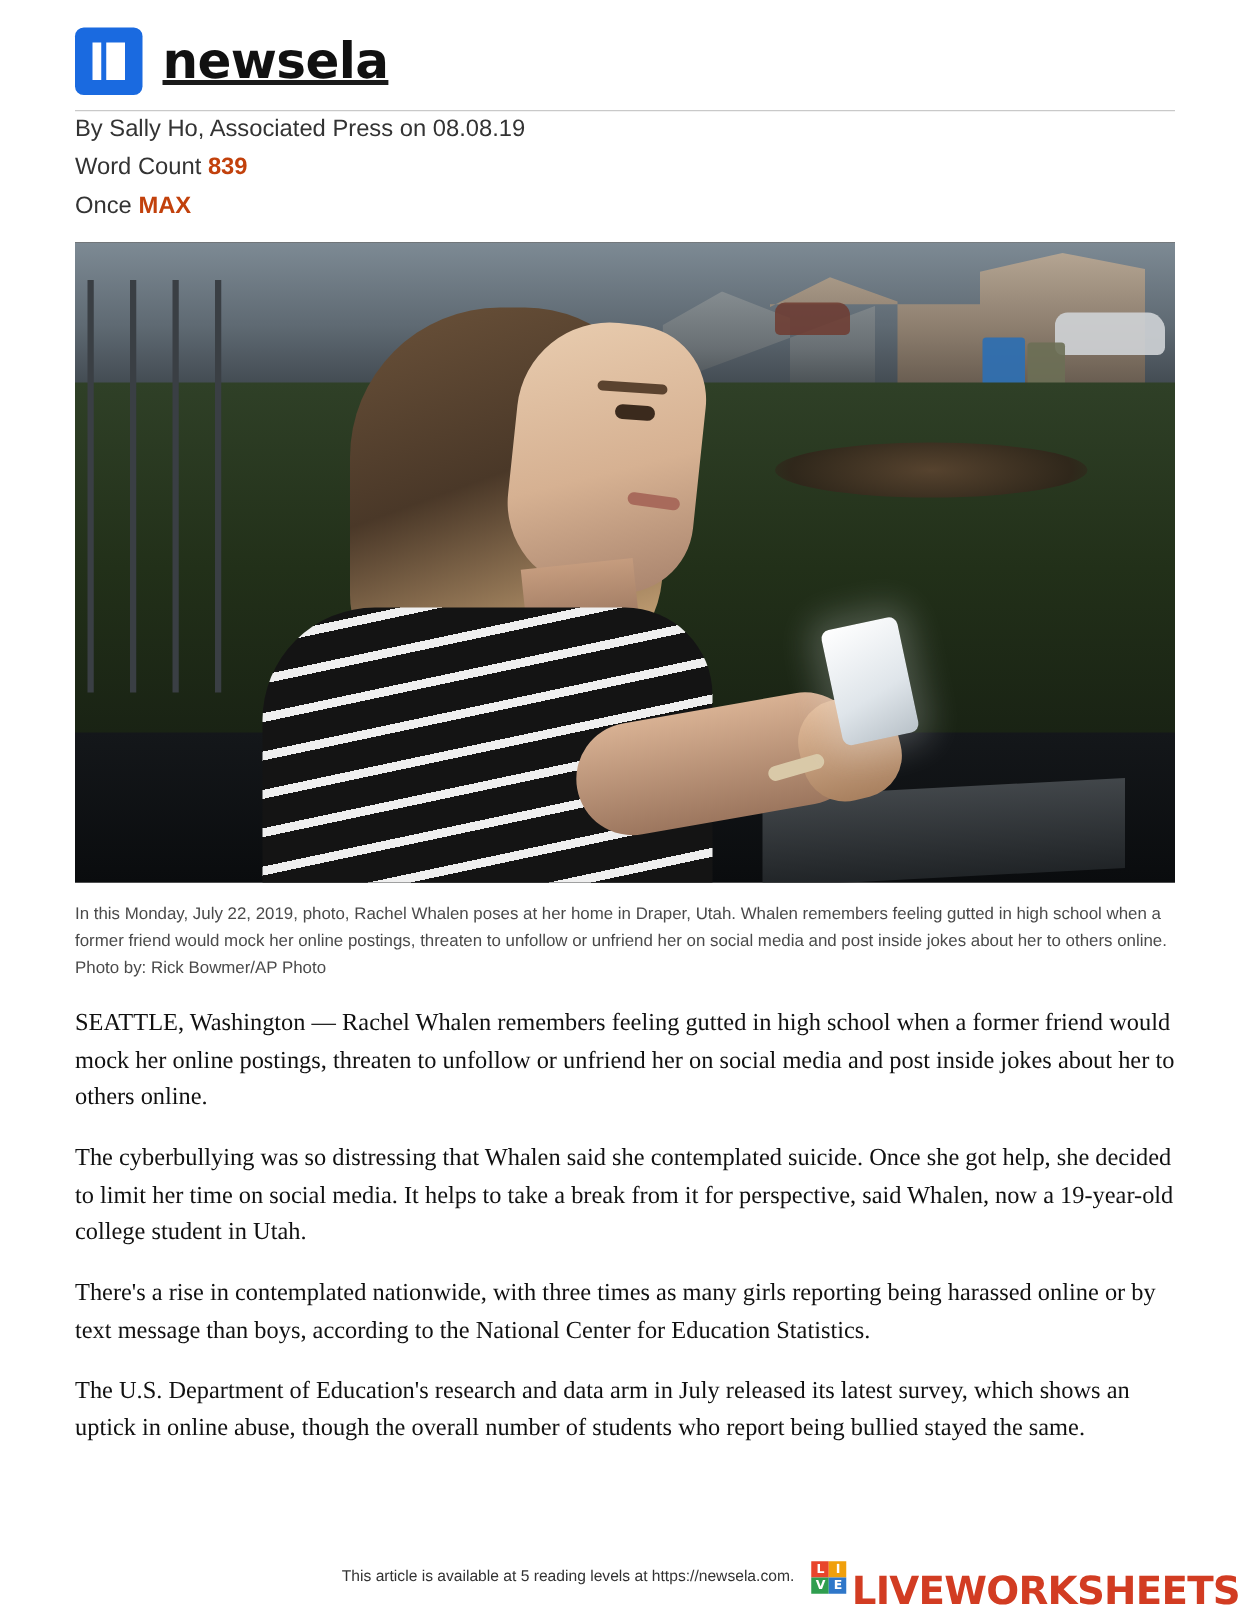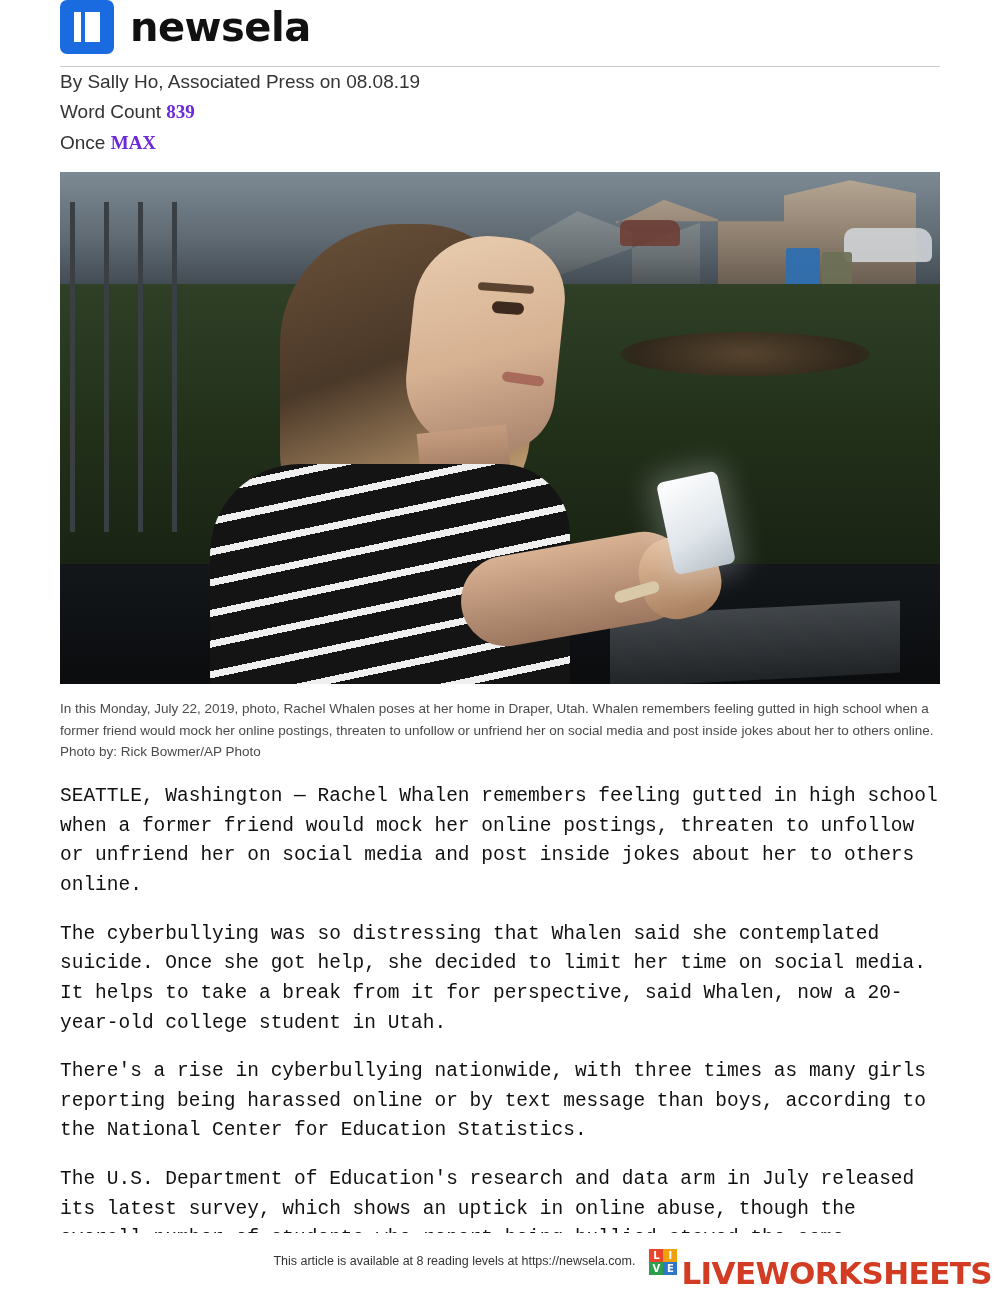--- a/index.html
+++ b/index.html
@@ -20,23 +20,25 @@
   
   .page {
     position: relative;
     width: 1000px;
     height: 1291px;
     padding: 0 60px;
   }
   .brand-row {
     display: flex;
     align-items: center;
+    padding-top: 22px;
     padding-bottom: 12px;
     border-bottom: 1px solid #c9c9c9;
     margin-bottom: 0;
+    text-decoration: underline;
   }
   .brand-logo {
     width: 54px;
     height: 54px;
     background: #1a6ae0;
     border-radius: 7px;
     display: flex;
     align-items: center;
     justify-content: center;
     margin-right: 16px;
@@ -74,21 +76,21 @@
     color: #111111;
     margin: 26px 0 14px 0;
     max-width: 820px;
     letter-spacing: -0.2px;
   }
   .byline, .wordcount, .level {
     font-size: 19px;
     color: #333333;
     line-height: 1.6;
   }
-  .wordcount b, .level b { font-weight: 700; color: #6d28d9; font-family: Liberation Serif, serif; }
+  .wordcount b, .level b { font-weight: 700; color: #c2410c; }
 
   
   .photo-wrap {
     margin-top: 14px;
     width: 880px;
     height: 512px;
     position: relative;
     overflow: hidden;
     background: #0b0b0b;
   }
@@ -228,21 +230,21 @@
     width: 880px;
     margin-top: 14px;
     font-size: 13.5px;
     line-height: 1.58;
     color: #4a4a4a;
   }
 
   
   .body-text { width: 880px; margin-top: 20px; }
   .body-text p {
-    font-family: Liberation Mono, monospace;
+    font-family: Liberation Serif, serif;
     font-size: 19.5px;
     line-height: 1.52;
     color: #111111;
     margin: 4px 0 19px 0;
   }
 
   
   .footer {
     position: absolute;
     left: 0;
@@ -352,27 +354,27 @@
         <div class="ph-bracelet"></div>
         <div class="ph-phone"></div>
       </div>
     </div>
   </div>
 
   <div class="caption">In this Monday, July 22, 2019, photo, Rachel Whalen poses at her home in Draper, Utah. Whalen remembers feeling gutted in high school when a former friend would mock her online postings, threaten to unfollow or unfriend her on social media and post inside jokes about her to others online. Photo by: Rick Bowmer/AP Photo</div>
 
   <div class="body-text">
     <p>SEATTLE, Washington — Rachel Whalen remembers feeling gutted in high school when a former friend would mock her online postings, threaten to unfollow or unfriend her on social media and post inside jokes about her to others online.</p>
-    <p>The cyberbullying was so distressing that Whalen said she contemplated suicide. Once she got help, she decided to limit her time on social media. It helps to take a break from it for perspective, said Whalen, now a 20-year-old college student in Utah.</p>
-    <p>There's a rise in cyberbullying nationwide, with three times as many girls reporting being harassed online or by text message than boys, according to the National Center for Education Statistics.</p>
+    <p>The cyberbullying was so distressing that Whalen said she contemplated suicide. Once she got help, she decided to limit her time on social media. It helps to take a break from it for perspective, said Whalen, now a 19-year-old college student in Utah.</p>
+    <p>There's a rise in contemplated nationwide, with three times as many girls reporting being harassed online or by text message than boys, according to the National Center for Education Statistics.</p>
     <p>The U.S. Department of Education's research and data arm in July released its latest survey, which shows an uptick in online abuse, though the overall number of students who report being bullied stayed the same.</p>
   </div>
 
   <div class="footer">
-    <div class="footer-note">This article is available at 8 reading levels at https://newsela.com.</div>
+    <div class="footer-note">This article is available at 5 reading levels at https://newsela.com.</div>
     <div class="lw-logo">
       <div class="lw-live">
         <span class="lw-l">L</span>
         <span class="lw-i">I</span>
         <span class="lw-v">V</span>
         <span class="lw-e">E</span>
       </div>
       <div class="lw-word">LIVEWORKSHEETS</div>
     </div>
   </div>

